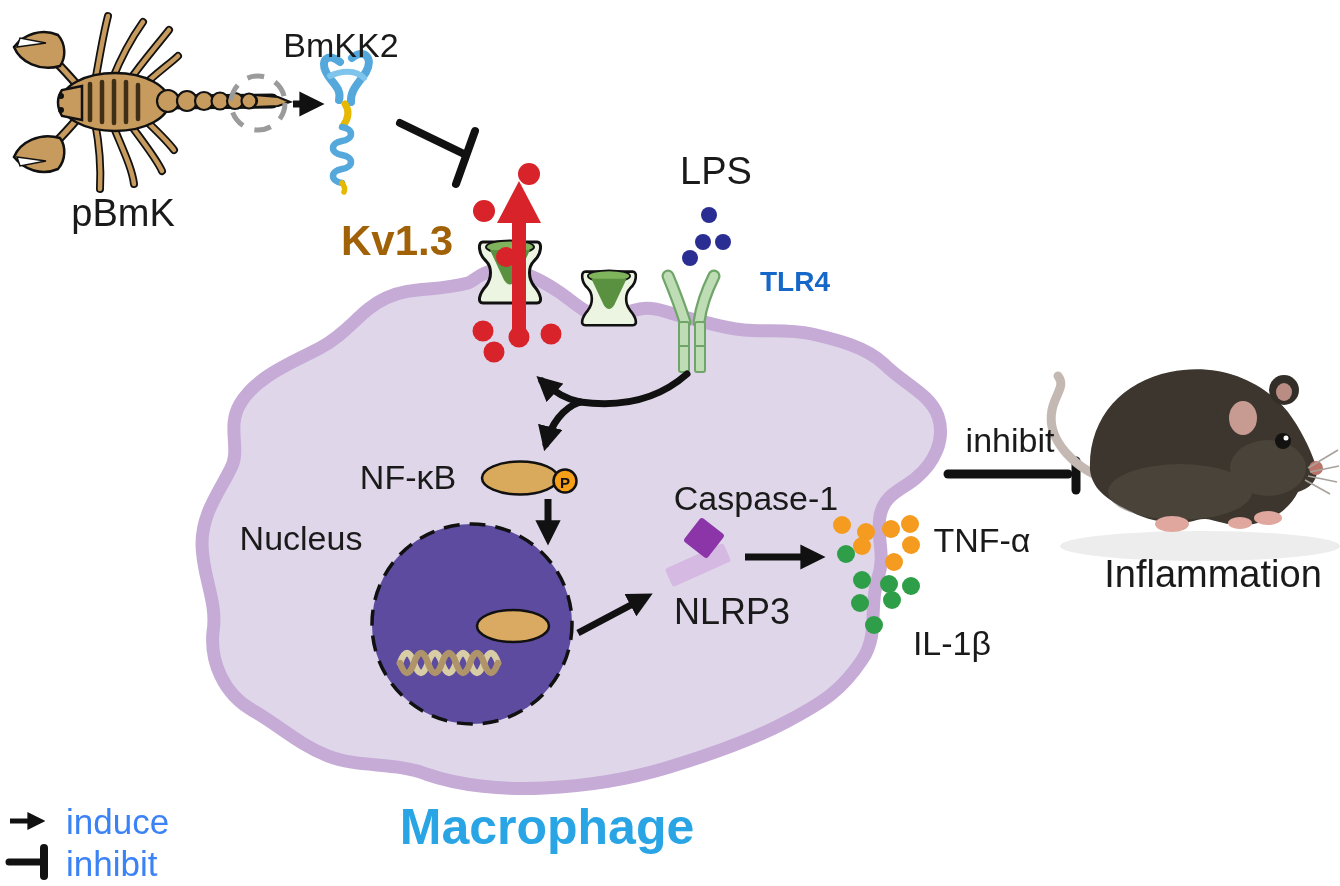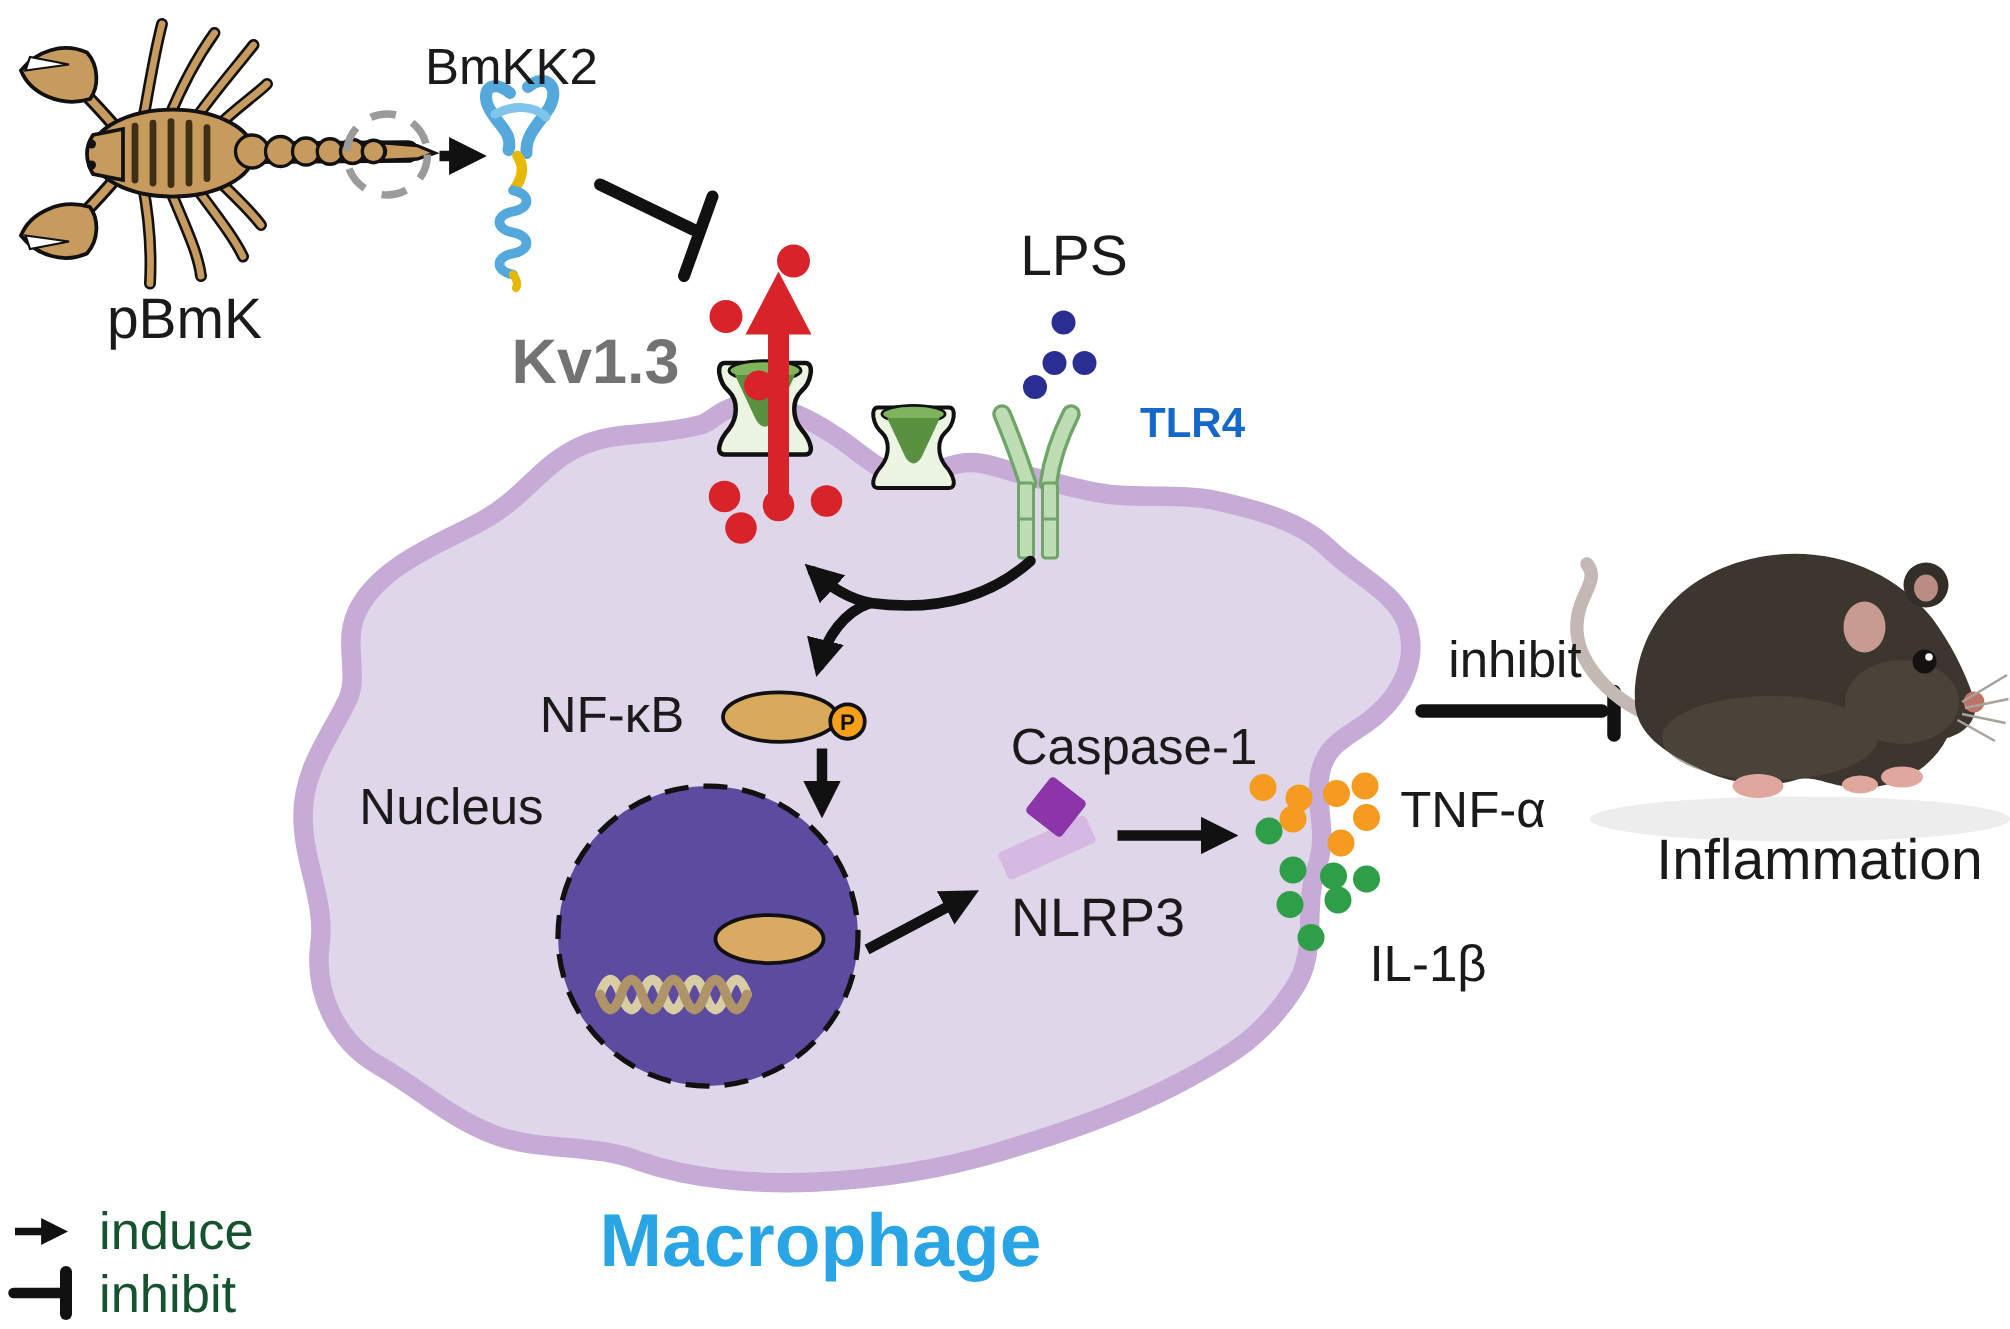--- a/index.html
+++ b/index.html
@@ -2,23 +2,23 @@
 <html><head>
 <meta charset="utf-8">
 <style>
   html,body{margin:0;padding:0;background:#ffffff;}
   .stage{position:relative;width:1340px;height:886px;background:#fff;overflow:hidden;
          font-family:"Liberation Sans", sans-serif;}
   .stage svg{position:absolute;left:0;top:0;}
   .lbl{position:absolute;transform:translate(-50%,-50%);white-space:nowrap;
        color:#1a1a1a;font-size:34px;line-height:1;}
   .lbl-left{position:absolute;transform:translateY(-50%);white-space:nowrap;
-       color:#14532d;font-size:35px;line-height:1;}
+       color:#3b82f6;font-size:35px;line-height:1;}
   .bold{font-weight:bold;}
-  .red{color:#737373;font-size:42px;}
+  .red{color:#a16207;font-size:42px;}
   .blue{color:#1568C8;font-size:28px;}
   .cyan{color:#29A4E4;font-size:50px;}
   .f38{font-size:38px;}
   .f36{font-size:36px;}
   .p-badge{font-size:15px;font-weight:bold;color:#111;}
 </style>
 </head>
 <body>
 
 <div class="stage">

